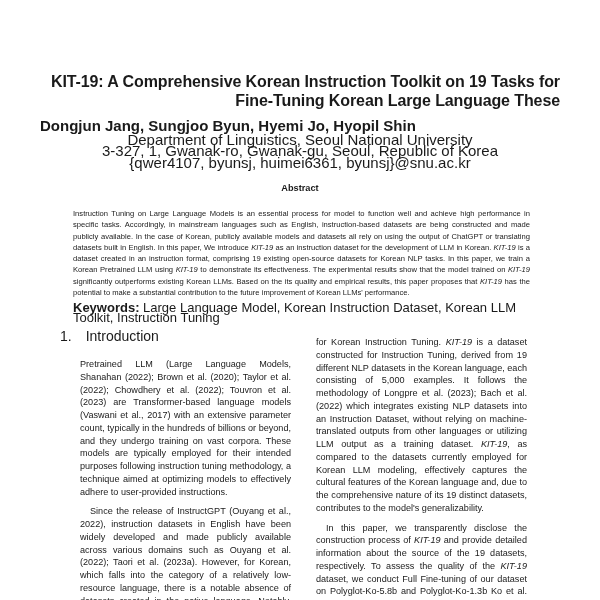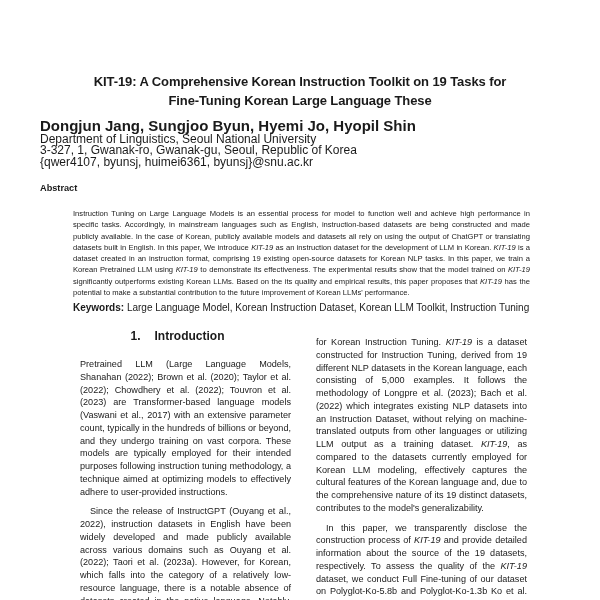--- a/index.html
+++ b/index.html
@@ -1,26 +1,26 @@
 <!DOCTYPE html>
 <html><head>
 <meta charset="utf-8">
 <style>
   html, body { margin: 0; padding: 0; background: #ffffff; }
   body { width: 600px; height: 600px; overflow: hidden; position: relative; font-family: "Liberation Sans", sans-serif; color: #1a1a1a; }
   .page { position: absolute; left: 0; top: 0; width: 600px; height: 600px; }
-  .title { position: absolute; left: 40px; top: 72px; width: 520px; text-align: center; font-weight: bold; font-size: 13px; line-height: 19px; letter-spacing: -0.1px; }
+  .title { position: absolute; left: 40px; top: 72px; width: 520px; text-align: right; font-weight: bold; font-size: 16px; line-height: 19px; letter-spacing: -0.1px; }
   .authors { position: absolute; left: 40px; top: 119px; width: 520px; text-align: left; font-weight: bold; font-size: 15px; line-height: 14px; }
-  .affil { position: absolute; left: 40px; top: 134px; width: 520px; text-align: left; font-size: 12px; line-height: 11.3px; }
-  .abstract-head { position: absolute; left: 40px; top: 183px; width: 520px; text-align: left; font-weight: bold; font-size: 9.2px; line-height: 11px; }
+  .affil { position: absolute; left: 40px; top: 134px; width: 520px; text-align: center; font-size: 15px; line-height: 11.3px; }
+  .abstract-head { position: absolute; left: 40px; top: 183px; width: 520px; text-align: center; font-weight: bold; font-size: 9.2px; line-height: 11px; }
   .abstract { position: absolute; left: 73px; top: 208px; width: 457px; font-size: 7.6px; line-height: 11.3px; text-align: justify; }
   .abstract i, .col i { font-style: italic; }
-  .keywords { position: absolute; left: 73px; top: 303px; width: 460px; font-size: 10px; line-height: 10px; }
+  .keywords { position: absolute; left: 73px; top: 303px; width: 460px; font-size: 13px; line-height: 10px; }
   .keywords b { font-weight: bold; }
-  .sec-head { position: absolute; left: 60px; top: 329px; width: 235px; text-align: center; font-weight: bold; font-size: 12px; line-height: 15px; }
+  .sec-head { position: absolute; left: 60px; top: 329px; width: 235px; text-align: left; font-weight: normal; font-size: 14px; line-height: 15px; }
   .sec-head .num { margin-right: 14px; }
   .col { position: absolute; font-size: 9.1px; line-height: 12.75px; text-align: justify; }
   .col-left { left: 73px; top: 351px; width: 225px; }
   .col-right { left: 309px; top: 329px; width: 225px; }
   .col p { margin: 7px; }
   .col p.indent { text-indent: 10px; }
 </style>
 </head>
 <body>
 

